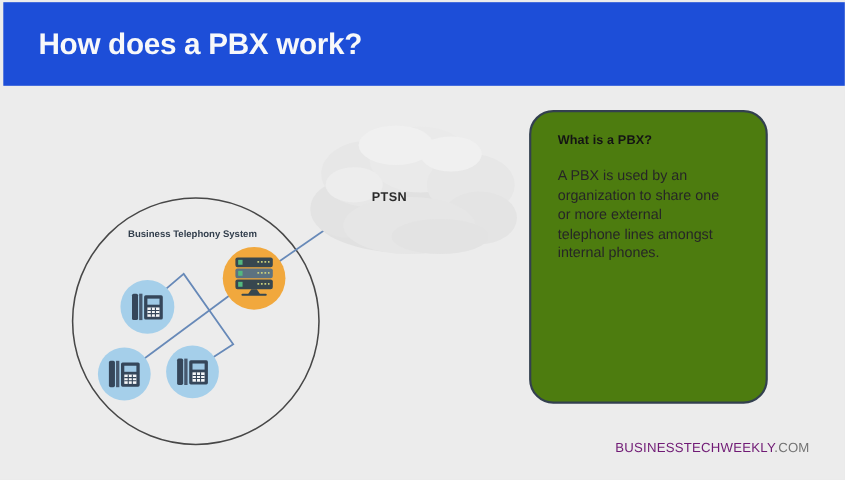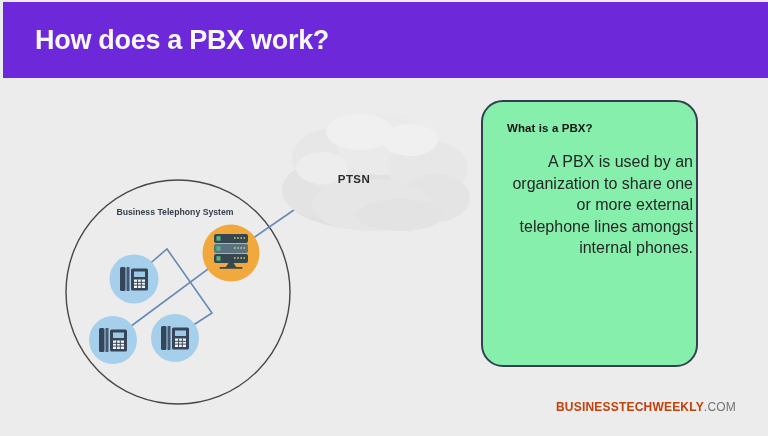--- a/index.html
+++ b/index.html
@@ -12,21 +12,21 @@
   }
   .stage {
     position: absolute; inset: 0;
     background: #ececec;
   }
   
   .header {
     position: absolute;
     top: 2px; left: 3px; right: 0;
     height: 76px;
-    background: #6d28d9;
+    background: #1d4ed8;
     display: flex;
     align-items: center;
   }
   .header h1 {
     margin-left: 32px;
     font-size: 27px;
     font-weight: bold;
     color: #f7f8fa;
     letter-spacing: -0.3px;
   }
@@ -46,48 +46,47 @@
     font-size: 11.5px;
     font-weight: bold;
     fill: #2b2b2b;
     letter-spacing: 0.4px;
   }
   
   .info-box {
     position: absolute;
     left: 481px; top: 100px;
     width: 217px; height: 267px;
-    background: #86efac;
+    background: #4d7c0f;
     border: 2px solid #33404f;
     border-radius: 22px;
-    padding: 20px 3px 0 24px;
+    padding: 20px 34px 0 24px;
   }
   .info-box h2 {
     font-size: 11.5px;
     font-weight: bold;
     color: #141414;
     margin-bottom: 17px;
     letter-spacing: 0.1px;
   }
   .info-box p {
-    font-size: 16px;
+    font-size: 13px;
     line-height: 1.35;
     color: #262626;
     margin-bottom: 17px;
-    text-align: right;
   }
   
   .footer {
     position: absolute;
     top: 400px; right: 32px;
     font-size: 12px;
     letter-spacing: 0.2px;
     white-space: nowrap;
   }
-  .footer .brand { font-weight: bold; color: #c2410c; }
+  .footer .brand { font-weight: normal; color: #701a75; }
   .footer .tld   { font-weight: normal; color: #737373; }
 </style>
 </head>
 <body>
 
 <div class="stage">
 
   <div class="header">
     <h1>How does a PBX work?</h1>
   </div>

